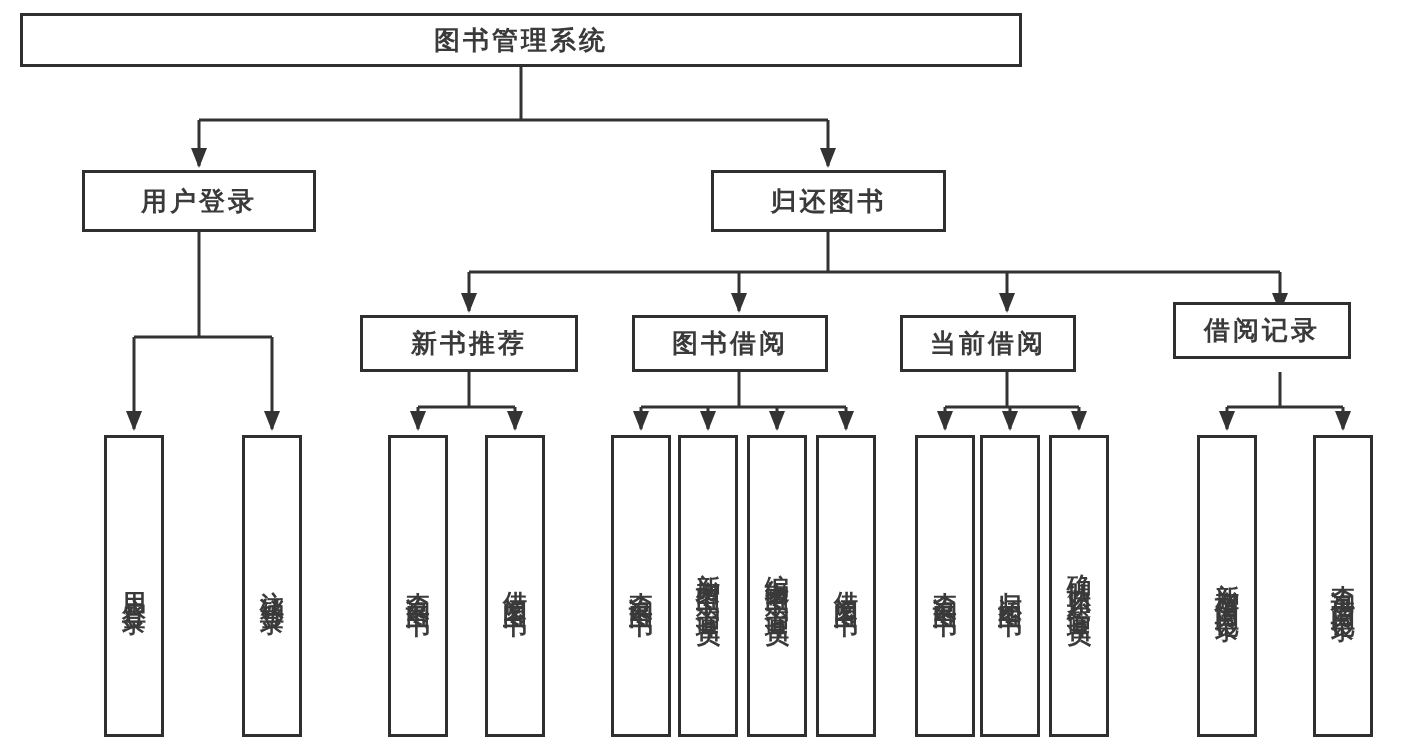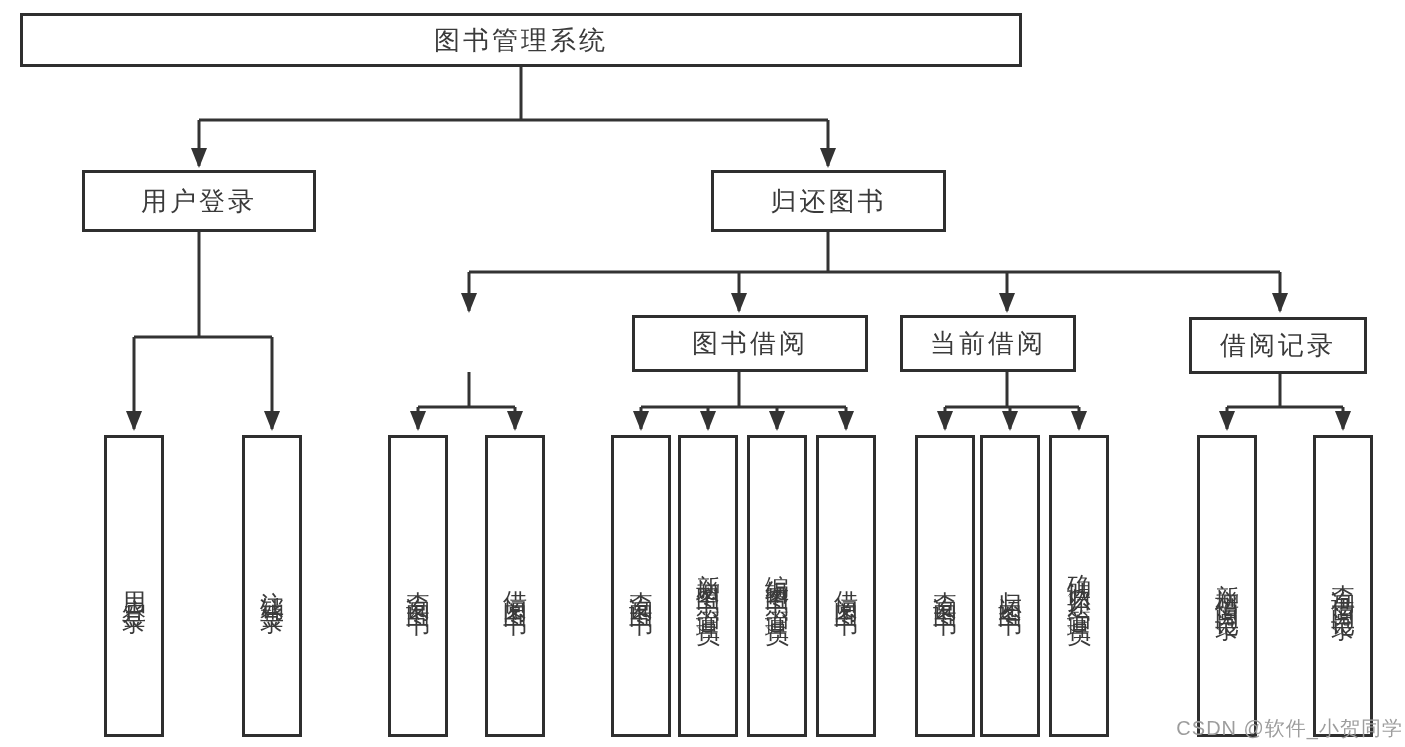--- a/index.html
+++ b/index.html
@@ -2,20 +2,21 @@
 <html><head>
 <meta charset="utf-8">
 <style>
   html,body{margin:0;padding:0;background:#ffffff;}
   .stage{
     position:relative;
     width:1405px;height:747px;
     background:#ffffff;
     font-family:"Liberation Sans", sans-serif;
     overflow:hidden;
+    font-weight:bold;
   }
   .wires{position:absolute;left:0;top:0;width:1405px;height:747px;}
   .box{
     position:absolute;
     box-sizing:border-box;
     background:#ffffff;
     border:3px solid #2f2f2f;
     display:flex;align-items:center;justify-content:center;
     color:#3a3a3a;
   }
@@ -25,23 +26,23 @@
     writing-mode:vertical-rl;
     text-orientation:mixed;
     letter-spacing:7px;
     line-height:1;
   }
   
   .n-root{left:20px;top:13px;width:1002px;height:54px;}
   .n-ulogin{left:82px;top:170px;width:234px;height:62px;}
   .n-bmgmt{left:711px;top:170px;width:235px;height:62px;}
   .n-g0{left:360px;top:315px;width:218px;height:57px;}
-  .n-g1{left:632px;top:315px;width:236px;height:57px;}
+  .n-g1{left:632px;top:315px;width:196px;height:57px;}
   .n-g2{left:900px;top:315px;width:176px;height:57px;}
-  .n-g3{left:1173px;top:317px;width:178px;height:57px;margin-left:16px;}
+  .n-g3{left:1173px;top:302px;width:178px;height:57px;}
   .leaf{top:435px;width:60px;height:302px;}
   .l-0a{left:104px;} .l-0b{left:242px;}
   .l-1a{left:388px;} .l-1b{left:485px;}
   .l-2a{left:611px;} .l-2b{left:678px;} .l-2c{left:747px;} .l-2d{left:816px;}
   .l-3a{left:915px;} .l-3b{left:980px;} .l-3c{left:1049px;}
   .l-4a{left:1197px;} .l-4b{left:1313px;}
   .watermark{
     position:absolute;
     right:2px;top:715px;
     font-size:20px;
@@ -103,20 +104,21 @@
       <path d="M1227,407 V429" marker-end="url(#arw)"></path>
       <path d="M1343,407 V429" marker-end="url(#arw)"></path>
     </g>
   </svg>
 
   <div class="box h n-root">图书管理系统</div>
 
   <div class="box h n-ulogin">用户登录</div>
   <div class="box h n-bmgmt">归还图书</div>
 
+  <div class="box h n-g0">新书推荐</div>
   <div class="box h n-g1">图书借阅</div>
   <div class="box h n-g2">当前借阅</div>
   <div class="box h n-g3">借阅记录</div>
 
   <div class="box v leaf l-0a">用户登录</div>
   <div class="box v leaf l-0b">注销登录</div>
 
   <div class="box v leaf l-1a">查询图书</div>
   <div class="box v leaf l-1b">借阅图书</div>
 
@@ -125,15 +127,14 @@
   <div class="box v leaf l-2c">编辑图书（管理员）</div>
   <div class="box v leaf l-2d">借阅图书</div>
 
   <div class="box v leaf l-3a">查询图书</div>
   <div class="box v leaf l-3b">归还图书</div>
   <div class="box v leaf l-3c">确认归还（管理员）</div>
 
   <div class="box v leaf l-4a">新增借阅记录</div>
   <div class="box v leaf l-4b">查询借阅记录</div>
 
-  <div class="watermark">CSDN @软件_小贺同学</div>
 
 </div>
 
 </body></html>

